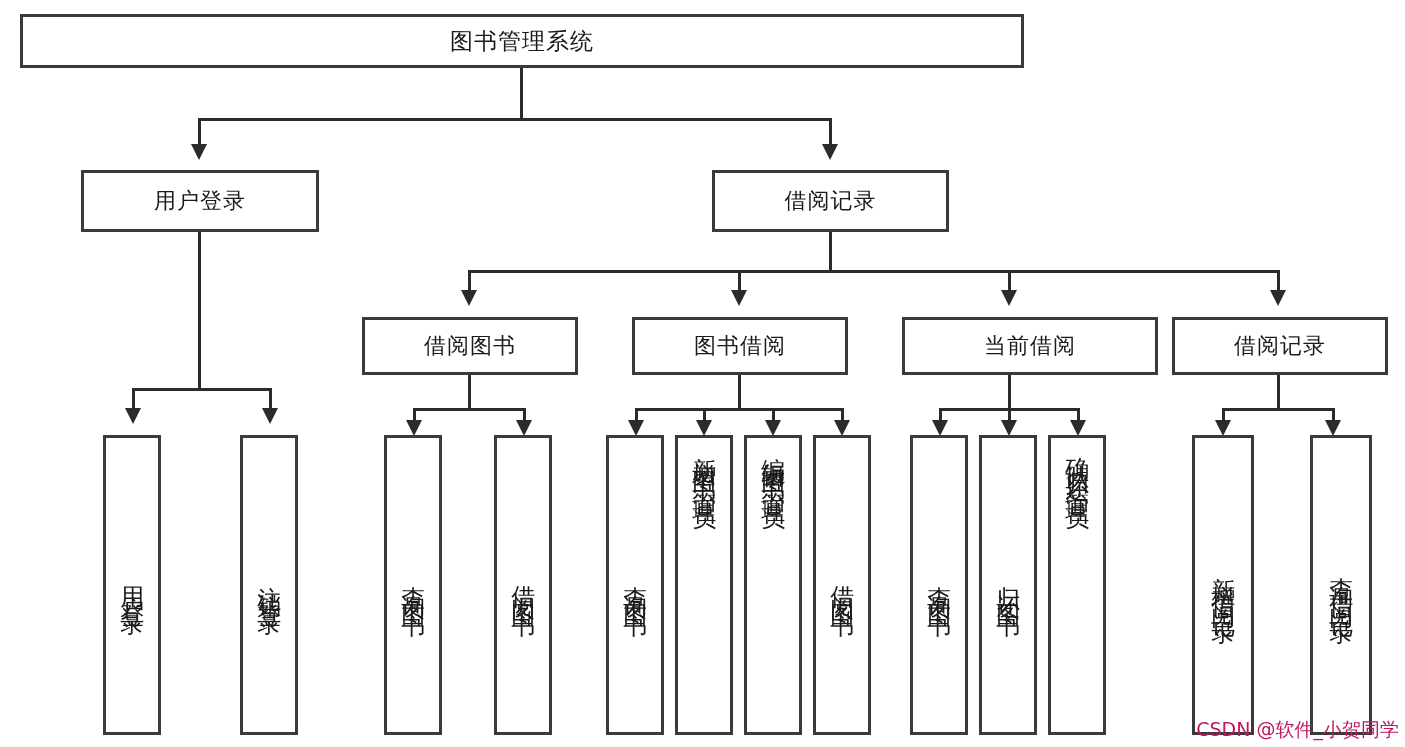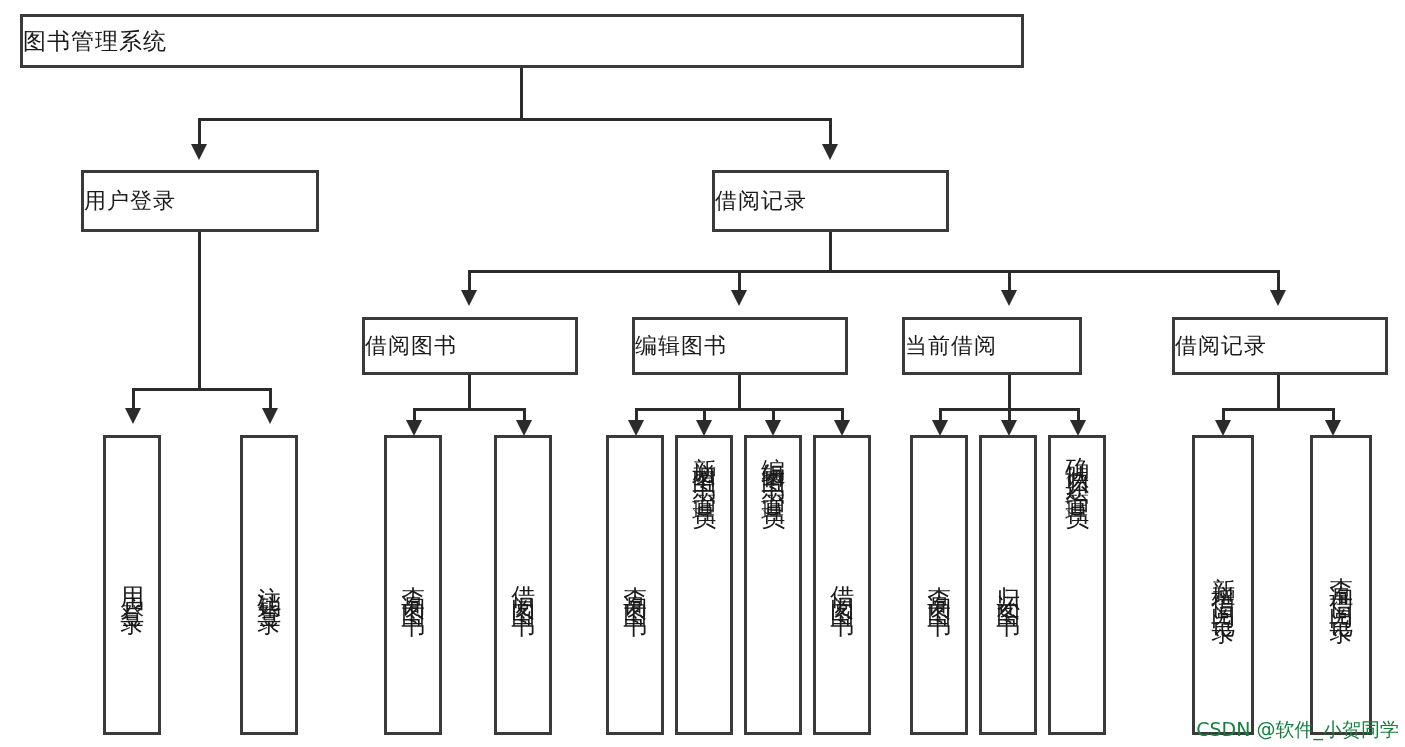--- a/index.html
+++ b/index.html
@@ -16,20 +16,21 @@
     overflow: hidden;
   }
   
   .node {
     position: absolute;
     box-sizing: border-box;
     border: 3px solid #3a3a3a;
     background: #ffffff;
     display: flex;
     align-items: center;
+    justify-content: center;
     color: #1a1a1a;
   }
   .node .label {
     font-size: 22px;
     line-height: 1.15;
     letter-spacing: 1px;
     white-space: nowrap;
   }
   
   .node.root .label { font-size: 23px; }
@@ -68,21 +69,21 @@
     border-right: 8px solid transparent;
     border-top: 16px solid #2b2b2b;
   }
 
   
   #watermark {
     position: absolute;
     right: 6px;
     bottom: 4px;
     font-size: 19px;
-    color: #15803d;
+    color: #be185d;
     font-family: "DejaVu Sans", "Liberation Sans", sans-serif;
     white-space: nowrap;
     pointer-events: none;
   }
 </style>
 </head>
 <body>
 
 <div id="canvas">
 
@@ -120,23 +121,23 @@
   <div class="arrow" style="left:731px; top:290px;"></div>
   <div class="ln v" style="left:1008px; top:270px; height:22px;"></div>
   <div class="arrow" style="left:1001px; top:290px;"></div>
   <div class="ln v" style="left:1277px; top:270px; height:22px;"></div>
   <div class="arrow" style="left:1270px; top:290px;"></div>
 
   <div class="node" style="left:362px; top:317px; width:216px; height:58px;">
     <span class="label">借阅图书</span>
   </div>
   <div class="node" style="left:632px; top:317px; width:216px; height:58px;">
-    <span class="label">编辑图书</span>
-  </div>
-  <div class="node" style="left:902px; top:317px; width:180px; height:58px;">
+    <span class="label">图书借阅</span>
+  </div>
+  <div class="node" style="left:902px; top:317px; width:256px; height:58px;">
     <span class="label">当前借阅</span>
   </div>
   <div class="node" style="left:1172px; top:317px; width:216px; height:58px;">
     <span class="label">借阅记录</span>
   </div>
 
   <div class="ln v" style="left:468px; top:375px; height:35px;"></div>
   <div class="ln h" style="left:413px; top:408px; width:110px;"></div>
   <div class="ln v" style="left:413px; top:408px; height:14px;"></div>
   <div class="arrow" style="left:406px; top:420px;"></div>

